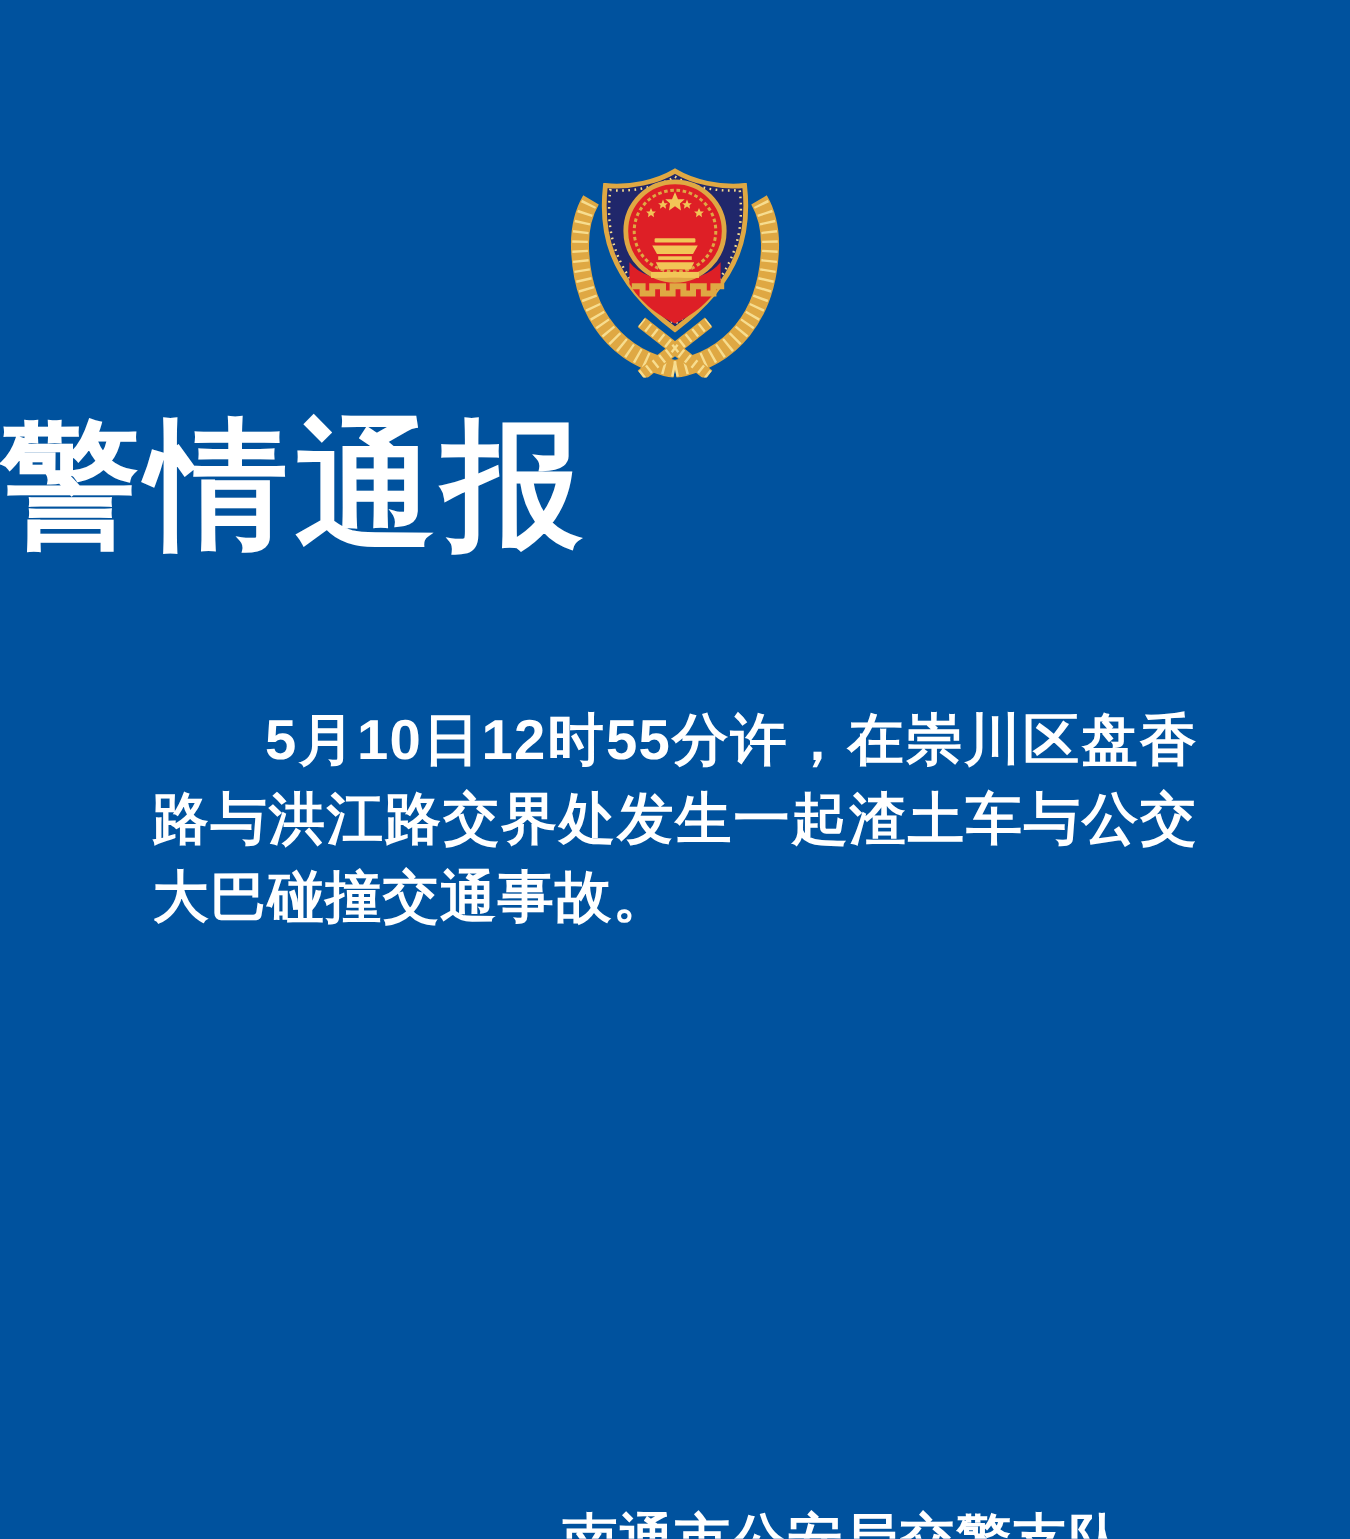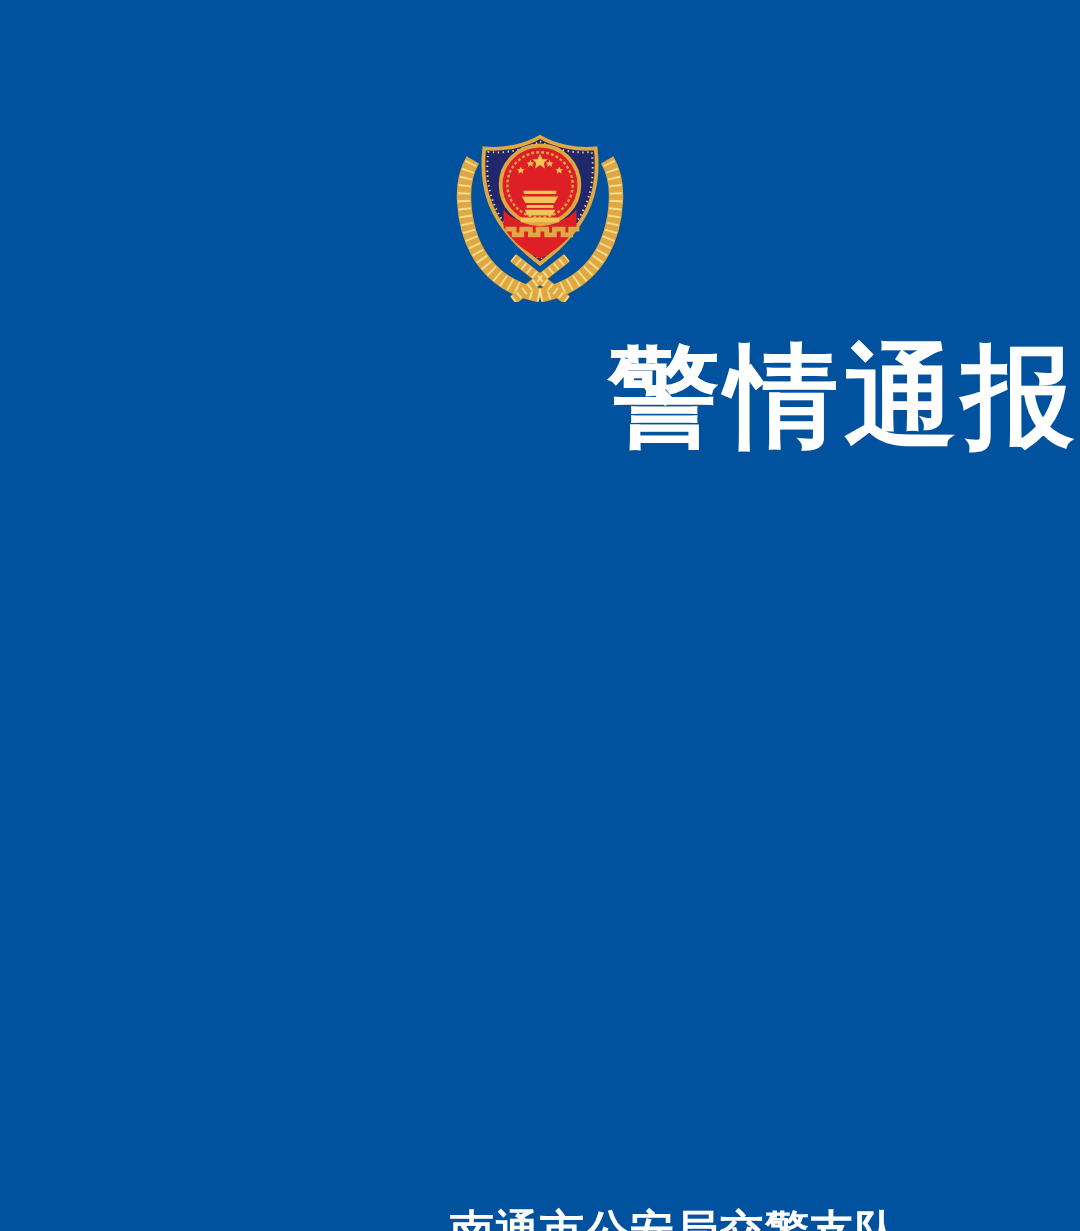--- a/index.html
+++ b/index.html
@@ -18,22 +18,22 @@
     left: 50%;
     transform: translateX(-50%);
     width: 192px;
     height: 192px;
   }
   .poster-title {
     position: absolute;
     top: 332px;
     left: 0;
     width: 100%;
-    text-align: right;
-    font-family: Liberation Serif, serif;
+    text-align: left;
+    font-family: Liberation Mono, monospace;
     font-weight: 900;
     font-size: 112px;
     letter-spacing: 6px;
     line-height: 130px;
     color: #ffffff;
     white-space: nowrap;
   }
   .notice-body {
     position: absolute;
     top: 560px;
@@ -104,15 +104,16 @@
       <rect x="86" y="99" width="28" height="3"></rect>
       <path d="M84,104 h32 l-3,6 h-26 z"></path>
       <rect x="80" y="112" width="40" height="5"></rect>
     </g>
   </svg>
 </div>
 
 <div class="poster-title">警情通报</div>
 
 <div class="notice-body">
+  <p>5月10日12时55分许，在崇川区盘香路与洪江路交界处发生一起渣土车与公交大巴碰撞交通事故。</p>
 </div>
 
 <div class="signature">南通市公安局交警支队</div>
 
 </body></html>

